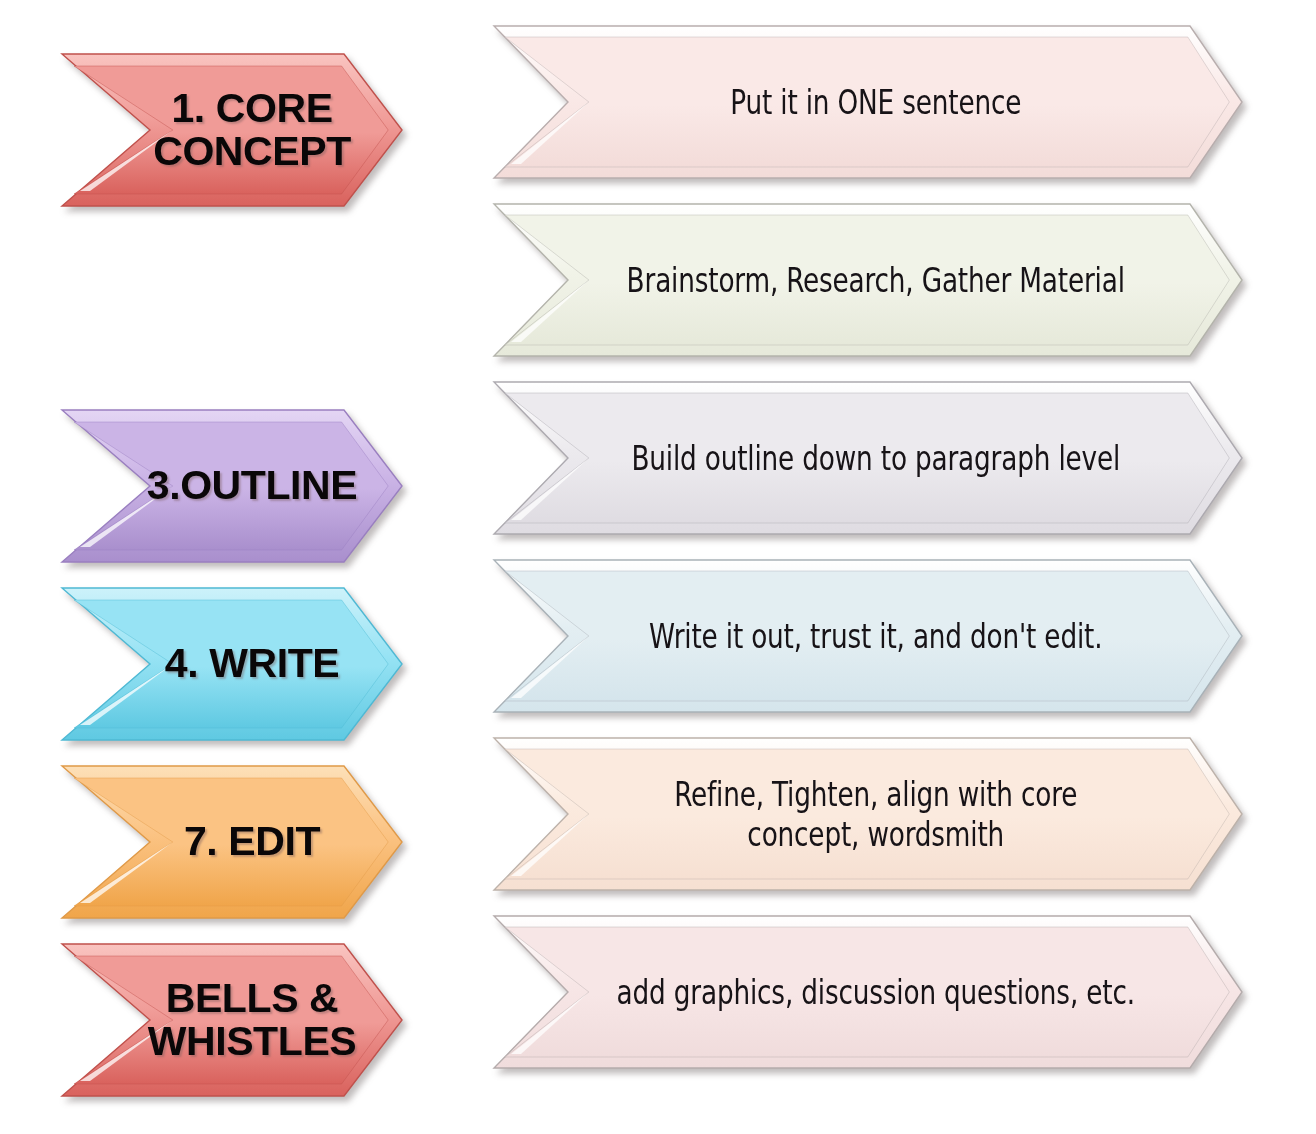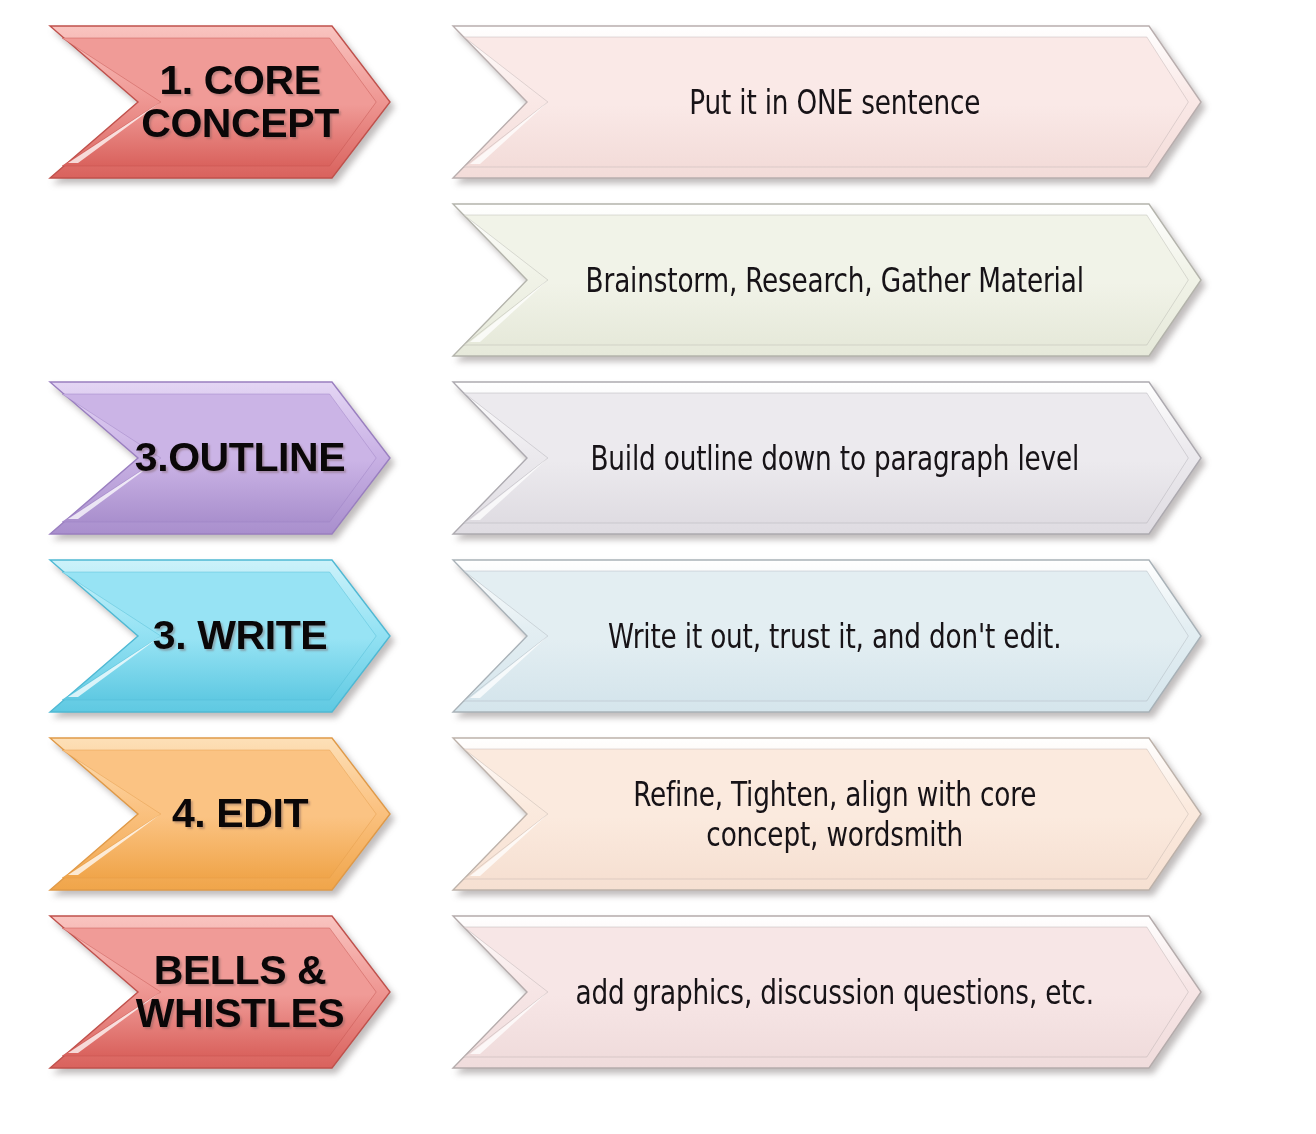--- a/index.html
+++ b/index.html
@@ -50,38 +50,39 @@
     inset: 0;
     display: flex;
     align-items: center;
     justify-content: center;
     pointer-events: none;
     white-space: pre-line;
   }
 
   
   .stage {
-    left: 50px;
+    left: 62px;
     width: 340px;
+    margin-top: 28px;
   }
   .stage .label {
     padding-left: 56px;
     padding-right: 16px;
     font-size: 41px;
     font-weight: bold;
     line-height: 1.06;
     letter-spacing: -0.4px;
     color: #0a0708;
     text-align: center;
     text-shadow: 2px 2px 2px rgba(120,90,90,0.40);
   }
 
   
   .detail {
-    left: 453px;
+    left: 494px;
     width: 748px;
   }
   .detail .label {
     padding-left: 58px;
     padding-right: 40px;
     font-size: 34px;
     font-weight: 400;
     line-height: 1.18;
     letter-spacing: -0.2px;
     color: #171317;
@@ -217,21 +218,21 @@
             <linearGradient id="g6b" x1="0" y1="0" x2="0" y2="1">
               <stop offset="0" stop-color="#cdf2fa"></stop>
               <stop offset="0.45" stop-color="#97e3f4"></stop>
               <stop offset="1" stop-color="#5fc9e2"></stop>
             </linearGradient>
           </defs>
           <path d="M0,0 L282,0 L340,76 L282,152 L0,152 L88,76 Z" fill="url(#g6b)" stroke="#4fb9d4" stroke-width="1.4"></path>
           <path d="M12,12 L279.6,12 L326.2,76 L279.6,140 L12,140 L110.8,76 Z" fill="url(#g6a)" stroke="#4fb9d4" stroke-width="0.8" stroke-opacity="0.55"></path>
           <path d="M110.8,76 L18,137 L28,137 Z" fill="#ffffff" fill-opacity="0.75"></path>
         </svg>
-        <div class="label">3. WRITE</div>
+        <div class="label">4. WRITE</div>
       </div>
       <div class="chev detail drop" style="width: 748px;">
         <svg viewBox="0 0 748 152" preserveAspectRatio="none">
           <defs>
             <linearGradient id="g7a" x1="0" y1="0" x2="0" y2="1">
               <stop offset="0" stop-color="#e3eef2"></stop>
               <stop offset="0.52" stop-color="#e3eef2"></stop>
               <stop offset="1" stop-color="#d5e5ec"></stop>
             </linearGradient>
             <linearGradient id="g7b" x1="0" y1="0" x2="0" y2="1">
@@ -259,21 +260,21 @@
             <linearGradient id="g8b" x1="0" y1="0" x2="0" y2="1">
               <stop offset="0" stop-color="#fde0b8"></stop>
               <stop offset="0.45" stop-color="#fbc383"></stop>
               <stop offset="1" stop-color="#f0a54a"></stop>
             </linearGradient>
           </defs>
           <path d="M0,0 L282,0 L340,76 L282,152 L0,152 L88,76 Z" fill="url(#g8b)" stroke="#e09a48" stroke-width="1.4"></path>
           <path d="M12,12 L279.6,12 L326.2,76 L279.6,140 L12,140 L110.8,76 Z" fill="url(#g8a)" stroke="#e09a48" stroke-width="0.8" stroke-opacity="0.55"></path>
           <path d="M110.8,76 L18,137 L28,137 Z" fill="#ffffff" fill-opacity="0.75"></path>
         </svg>
-        <div class="label">4. EDIT</div>
+        <div class="label">7. EDIT</div>
       </div>
       <div class="chev detail drop" style="width: 748px;">
         <svg viewBox="0 0 748 152" preserveAspectRatio="none">
           <defs>
             <linearGradient id="g9a" x1="0" y1="0" x2="0" y2="1">
               <stop offset="0" stop-color="#fbeade"></stop>
               <stop offset="0.52" stop-color="#fbeade"></stop>
               <stop offset="1" stop-color="#f6e0d2"></stop>
             </linearGradient>
             <linearGradient id="g9b" x1="0" y1="0" x2="0" y2="1">

